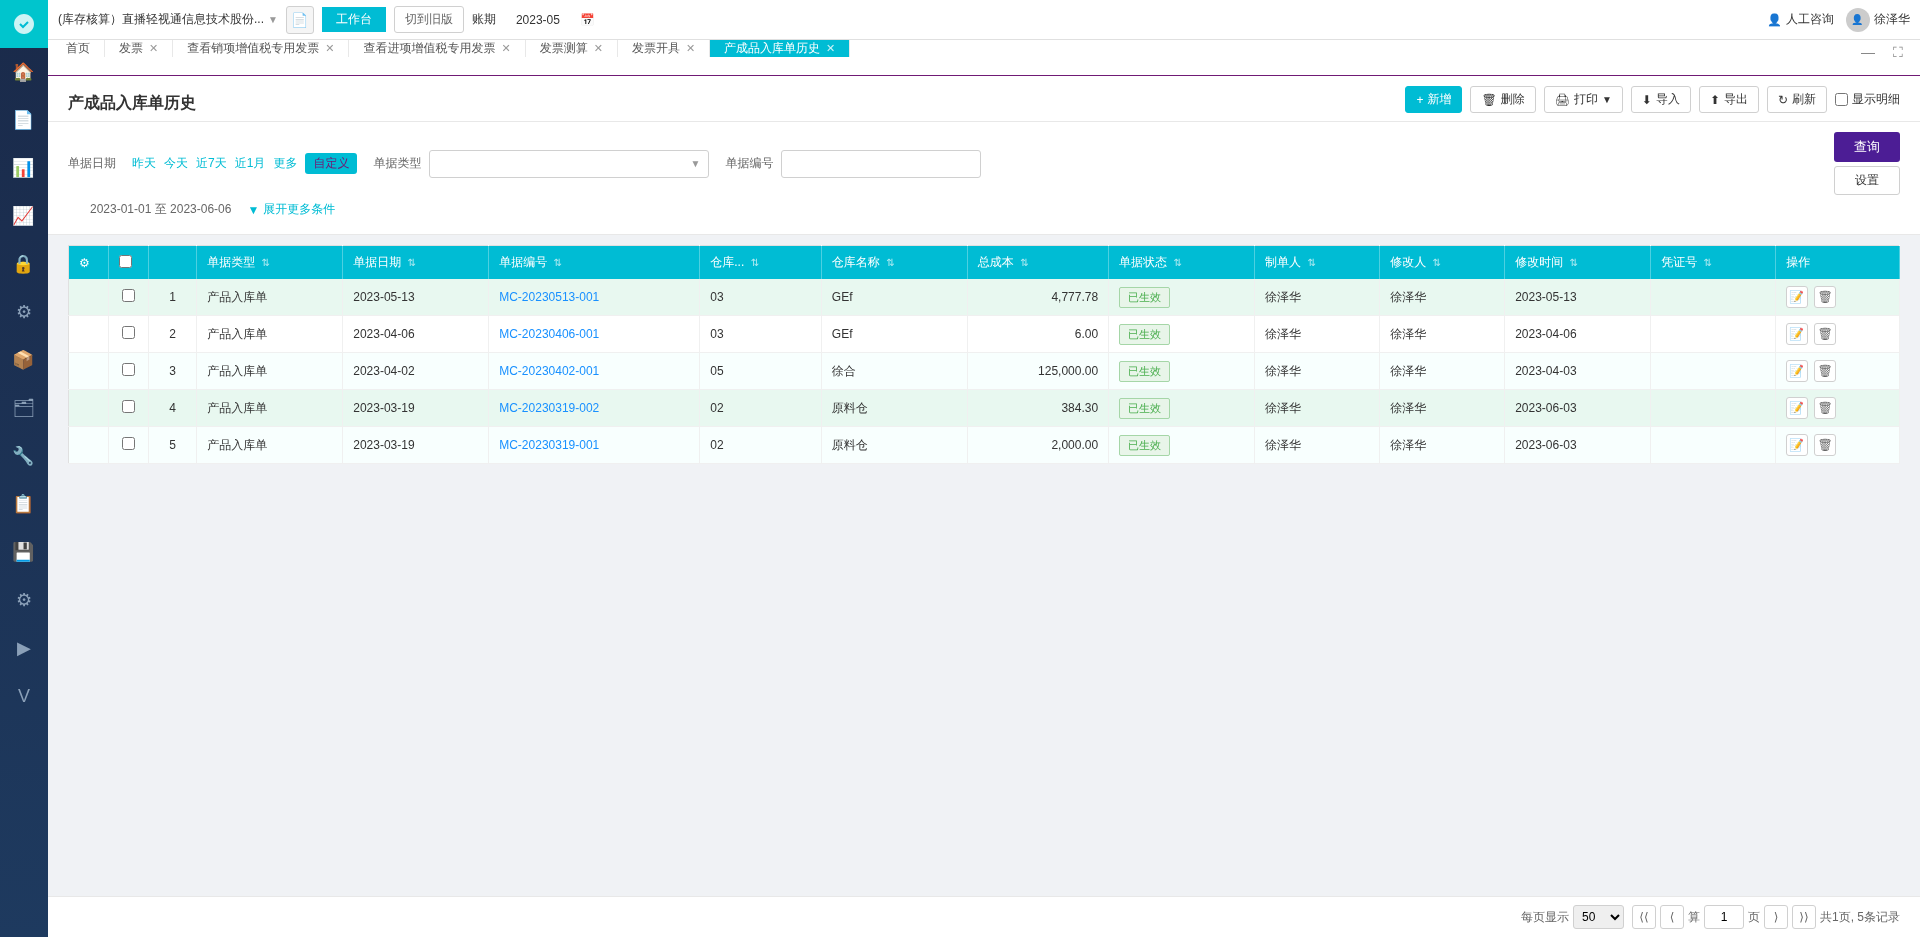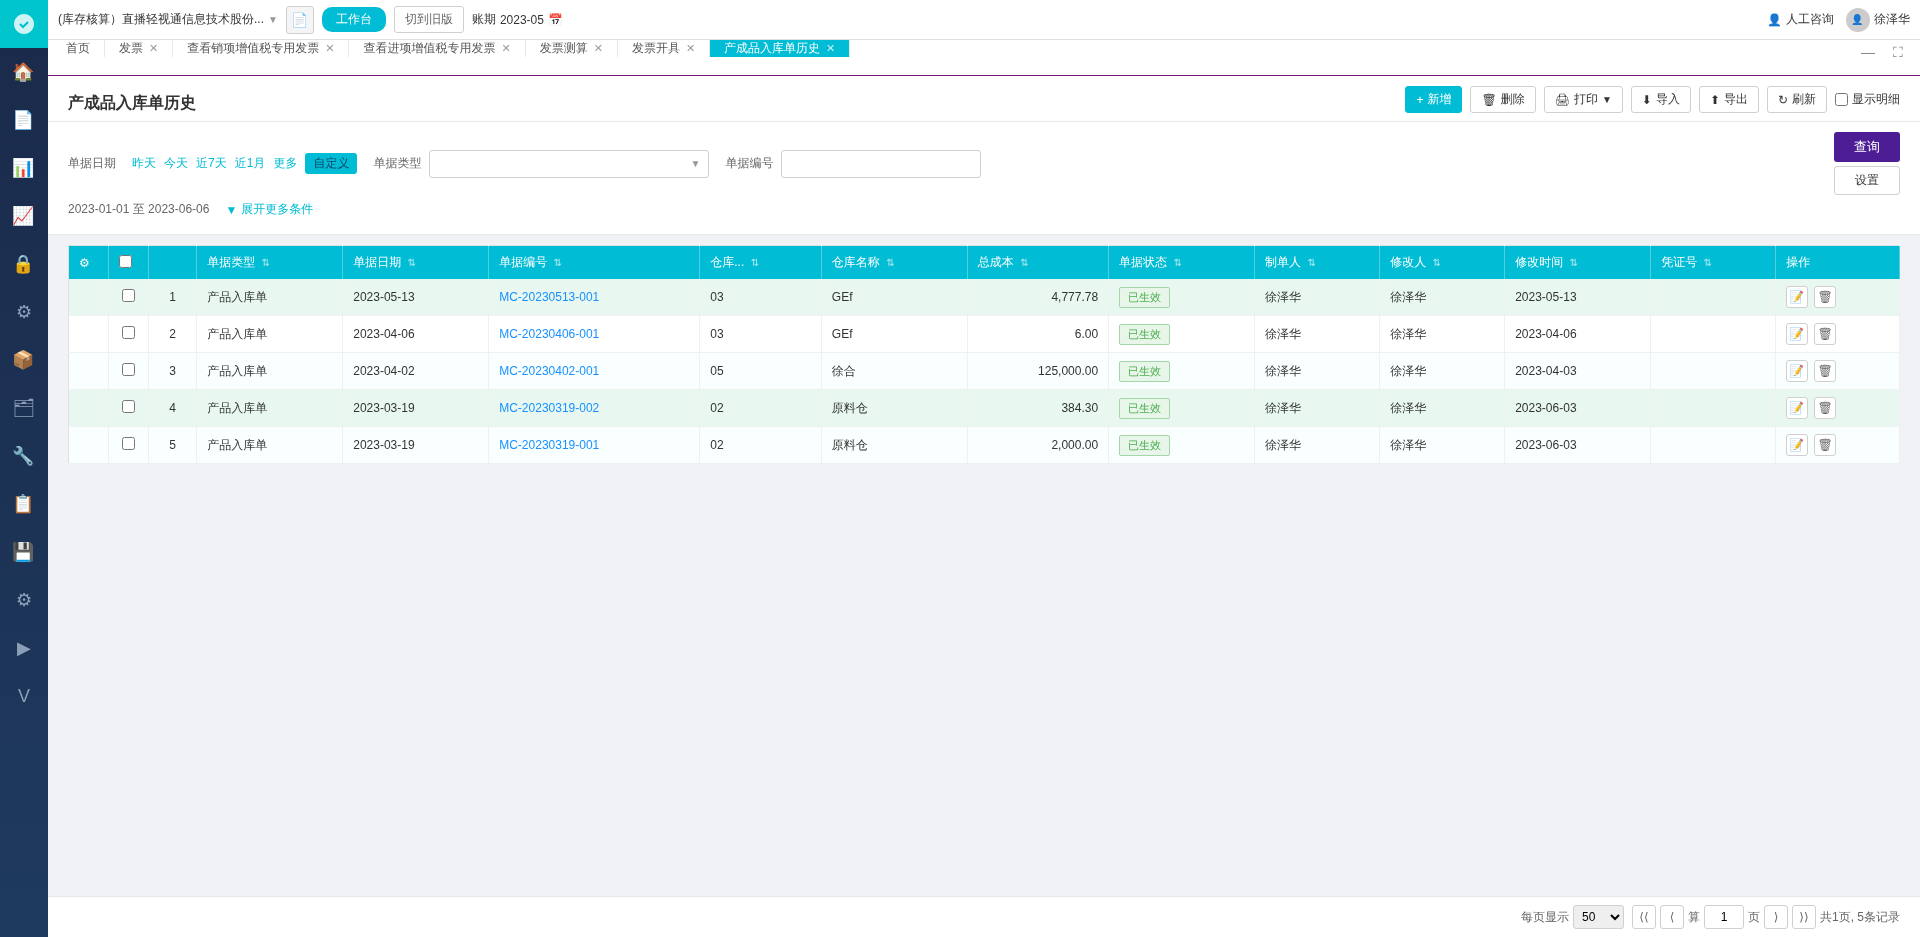--- a/index.html
+++ b/index.html
@@ -85,37 +85,37 @@
       justify-content: center;
       cursor: pointer;
       font-size: 14px;
       color: #666;
     }
     .btn-work {
       background: #00bcd4;
       color: white;
       border: none;
       padding: 4px 14px;
-      border-radius: 10px;
+      border-radius: 0;
       cursor: pointer;
       font-size: 12px;
     }
     .btn-switch {
       background: #fff;
       border: 1px solid #d0d0d0;
       padding: 4px 10px;
       border-radius: 3px;
       cursor: pointer;
       font-size: 12px;
       color: #666;
     }
     .topbar-period {
       display: flex;
       align-items: center;
-      gap: 4px;
+      gap: 20px;
       font-size: 12px;
       color: #333;
     }
     .topbar-right {
       margin-left: auto;
       display: flex;
       align-items: center;
       gap: 12px;
     }
     .topbar-user {
@@ -266,27 +266,28 @@
     .date-btn {
       font-size: 12px;
       color: #00bcd4;
       cursor: pointer;
       background: none;
       border: none;
       padding: 0;
     }
     .date-btn.custom {
       background: #00bcd4;
-      color: #0c4a6e;
+      color: #701a75;
       padding: 2px 8px;
       border-radius: 3px;
     }
     .date-range {
       font-size: 12px;
       color: #666;
+      margin-left: 22px;
     }
     .filter-select {
       display: flex;
       align-items: center;
       gap: 8px;
     }
     .select-box {
       width: 280px;
       height: 28px;
       border: 1px solid #d0d0d0;

